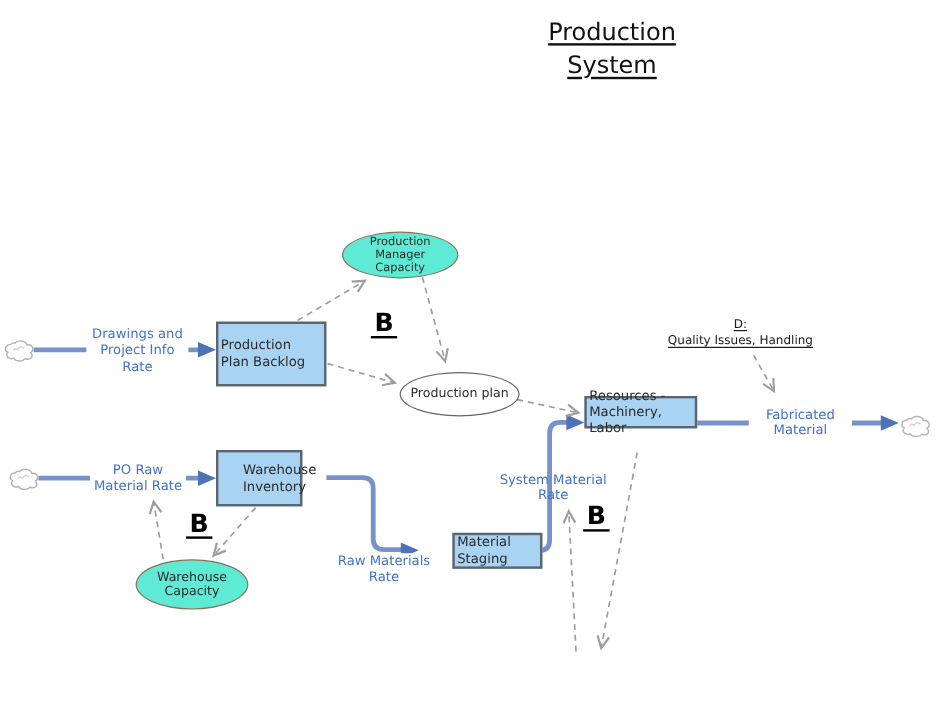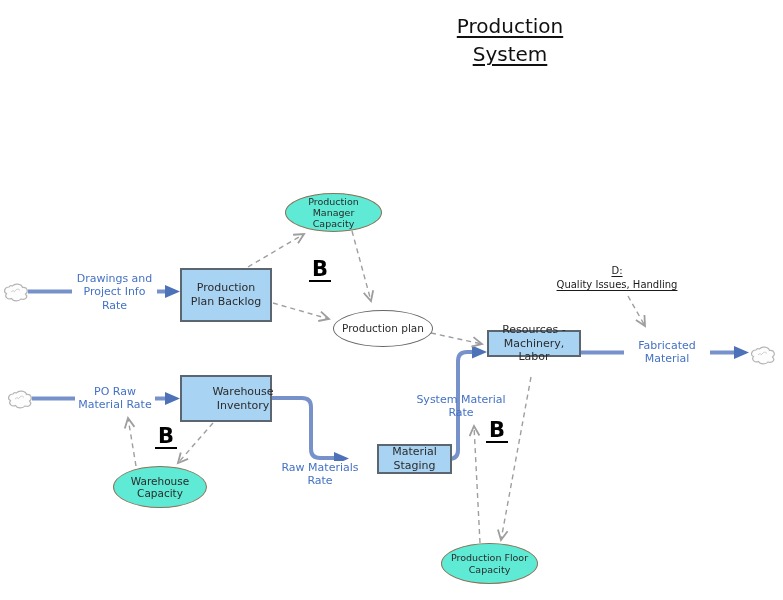--- a/index.html
+++ b/index.html
@@ -9,21 +9,21 @@
   }
   #wires{position:absolute;left:0;top:0;z-index:1;}
   .abs{position:absolute;box-sizing:border-box;}
   .title{
     left:398px;top:12px;width:224px;text-align:center;z-index:3;
     font-size:20px;color:#111;line-height:28px;
   }
   .title span{text-decoration:underline;text-underline-offset:3px;}
   .stock{
     background:#A9D3F2;border:2px solid #5C6670;color:#2b2b2b;
-    display:flex;align-items:center;justify-content:center;text-align:center;
+    display:flex;align-items:center;justify-content:center;
     font-size:11px;line-height:1.25;z-index:2;padding:1px 2px;
   }
   .aux{
     border-radius:50%;display:flex;align-items:center;justify-content:center;
     text-align:center;font-size:9.5px;line-height:1.18;color:#2b2b2b;z-index:2;padding:2px 6px;
   }
   .aux.capacity{background:#5eead4;border:1.5px solid #8A7257;}
   .aux.plain{background:#ffffff;border:1.5px solid #666666;font-size:10.5px;}
   .flowlabel{
     color:#4472C4;font-size:11px;line-height:1.22;text-align:center;
@@ -85,41 +85,38 @@
   </svg>
 
   <div class="abs title">
     <span>Production</span><br>
     <span>System</span>
   </div>
 
   <div class="abs stock" style="left:180px;top:268px;width:92px;height:54px;">
     <span>Production Plan Backlog</span>
   </div>
-  <div class="abs stock" style="left:180px;top:375px;width:92px;height:47px;padding-left:36px;">
+  <div class="abs stock" style="left:180px;top:375px;width:72px;height:47px;padding-left:36px;">
     <span>Warehouse Inventory</span>
   </div>
   <div class="abs stock" style="left:349px;top:444px;width:75px;height:30px;margin-left:28px;">
     <span>Material Staging</span>
   </div>
   <div class="abs stock" style="left:487px;top:330px;width:94px;height:27px;">
     <span>Resources - Machinery, Labor</span>
   </div>
 
   <div class="abs aux capacity" style="left:285px;top:193px;width:97px;height:39px;">
     <span>Production Manager Capacity</span>
   </div>
   <div class="abs aux plain" style="left:333px;top:310px;width:100px;height:37px;">
     <span>Production plan</span>
   </div>
   <div class="abs aux capacity" style="left:113px;top:466px;width:94px;height:42px;font-size:10.5px;">
     <span>Warehouse Capacity</span>
-  </div>
-  <div class="abs aux capacity" style="left:441px;top:543px;width:97px;height:41px;">
-    <span>Production Floor Capacity</span>
   </div>
 
   <div class="abs flowlabel" style="left:72px;top:272px;width:85px;">Drawings and Project Info Rate</div>
   <div class="abs flowlabel" style="left:75px;top:385px;width:80px;">PO Raw Material Rate</div>
   <div class="abs flowlabel" style="left:272px;top:417px;width:96px;margin-top:44px;">Raw Materials Rate</div>
   <div class="abs flowlabel" style="left:416px;top:393px;width:90px;background:transparent;">System Material Rate</div>
   <div class="abs flowlabel" style="left:624px;top:339px;width:86px;">Fabricated Material</div>
 
   <div class="abs dlabel" style="left:547px;top:264px;width:140px;">
     <span>D:</span><br>

